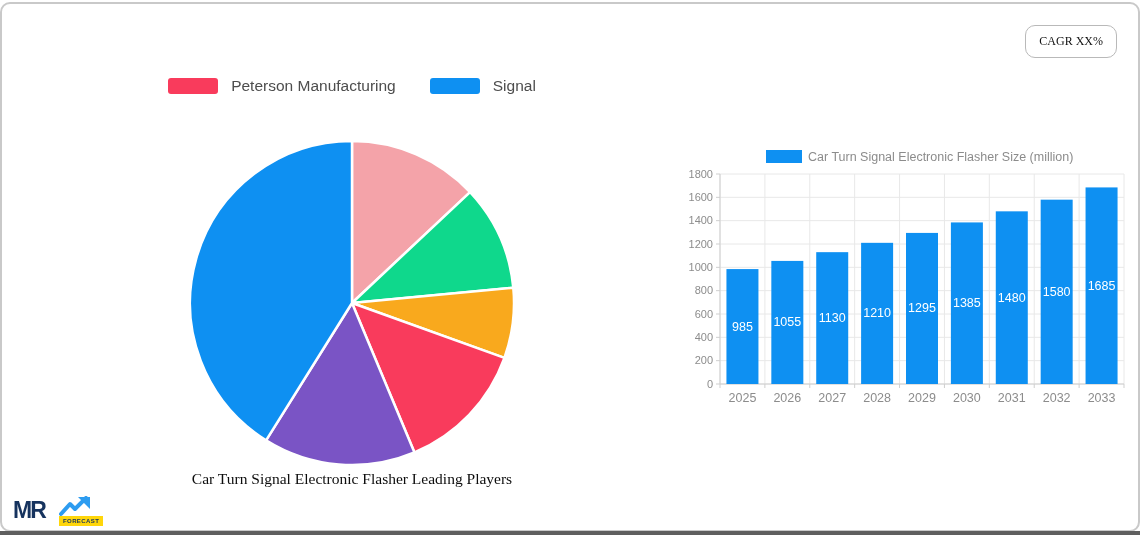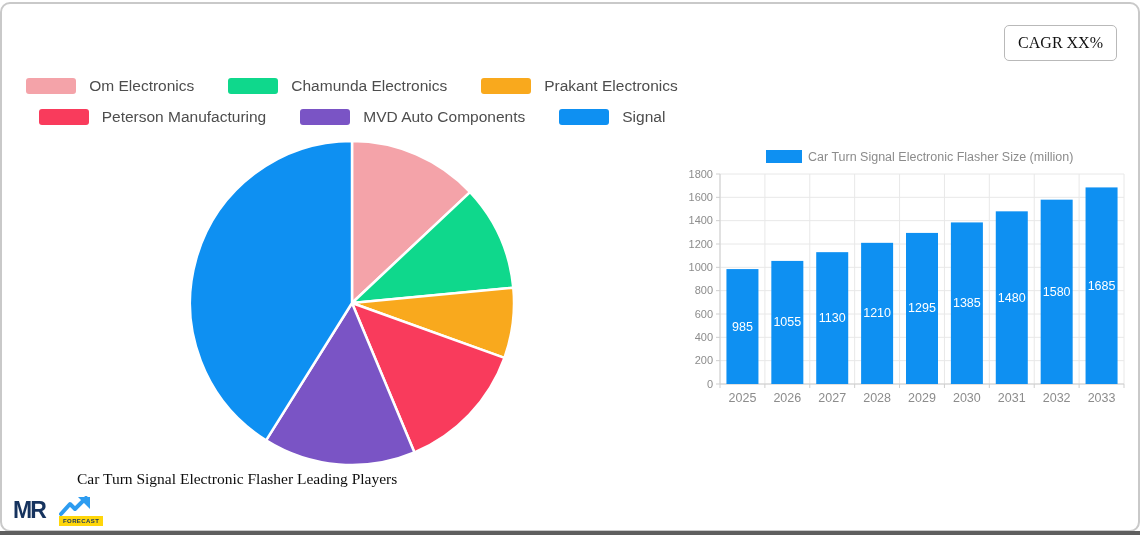--- a/index.html
+++ b/index.html
@@ -12,37 +12,38 @@
     border-radius: 10px;
   }
   .bottom-edge {
     position: absolute; left: 0; right: 0; bottom: 0; height: 4px;
     background: #5f5f5f;
   }
   
   .cagr {
     position: absolute; top: 21px; right: 21px;
     padding: 8px 13px;
-    border: 1px solid #b9b9b9; border-radius: 5px;
+    border: 1px solid #b9b9b9; border-radius: 10px;
     font-family: "Liberation Serif", serif;
-    font-size: 16px; color: #111111; background: #ffffff;
+    font-size: 12px; color: #111111; background: #ffffff;
   }
   
   .pie-legend {
     position: absolute; left: 0; top: 73px; width: 700px;
     display: flex; flex-direction: column; align-items: center; gap: 13px;
   }
   .pie-legend .legend-row { display: flex; align-items: center; gap: 34px; }
   .legend-item { display: flex; align-items: center; gap: 13px; cursor: pointer; }
   .legend-swatch { width: 50px; height: 16px; border-radius: 3px; flex: none; }
   .legend-label { font-size: 15.5px; color: #4d4d4d; white-space: nowrap; }
   
   .pie-wrap { position: absolute; left: 185px; top: 134px; width: 330px; height: 330px; }
   .pie-title {
     position: absolute; left: 75px; top: 466px; width: 550px;
+    text-align: center;
     font-family: "Liberation Serif", serif;
     font-size: 15.5px; color: #0d0d0d;
   }
   
   .bar-wrap { position: absolute; left: 680px; top: 140px; width: 460px; height: 272px; }
   
   .logo { position: absolute; left: 11px; top: 491px; width: 90px; height: 34px; }
   .logo-mr {
     position: absolute; left: 0; top: 0;
     font-size: 23px; font-weight: 800; letter-spacing: -2px;
@@ -63,40 +64,22 @@
 <div class="stage">
   <div class="card">
 
     <div class="cagr">
       <span>CAGR XX%</span>
     </div>
 
     <div class="pie-legend" id="pie-legend">
         <div class="legend-row">
           <div class="legend-item">
-            <span class="legend-swatch" style="background: rgb(244, 163, 169);"></span>
-            <span class="legend-label">Om Electronics</span>
-          </div>
-          <div class="legend-item">
-            <span class="legend-swatch" style="background: rgb(15, 216, 140);"></span>
-            <span class="legend-label">Chamunda Electronics</span>
-          </div>
-          <div class="legend-item">
-            <span class="legend-swatch" style="background: rgb(249, 169, 29);"></span>
-            <span class="legend-label">Prakant Electronics</span>
-          </div>
-        </div>
-        <div class="legend-row">
-          <div class="legend-item">
             <span class="legend-swatch" style="background: rgb(249, 59, 92);"></span>
             <span class="legend-label">Peterson Manufacturing</span>
-          </div>
-          <div class="legend-item">
-            <span class="legend-swatch" style="background: rgb(122, 84, 197);"></span>
-            <span class="legend-label">MVD Auto Components</span>
           </div>
           <div class="legend-item">
             <span class="legend-swatch" style="background: rgb(14, 144, 242);"></span>
             <span class="legend-label">Signal</span>
           </div>
         </div>
       </div>
 
     <div class="pie-wrap">
       <svg id="pie-svg" width="330" height="330" viewBox="0 0 330 330">

